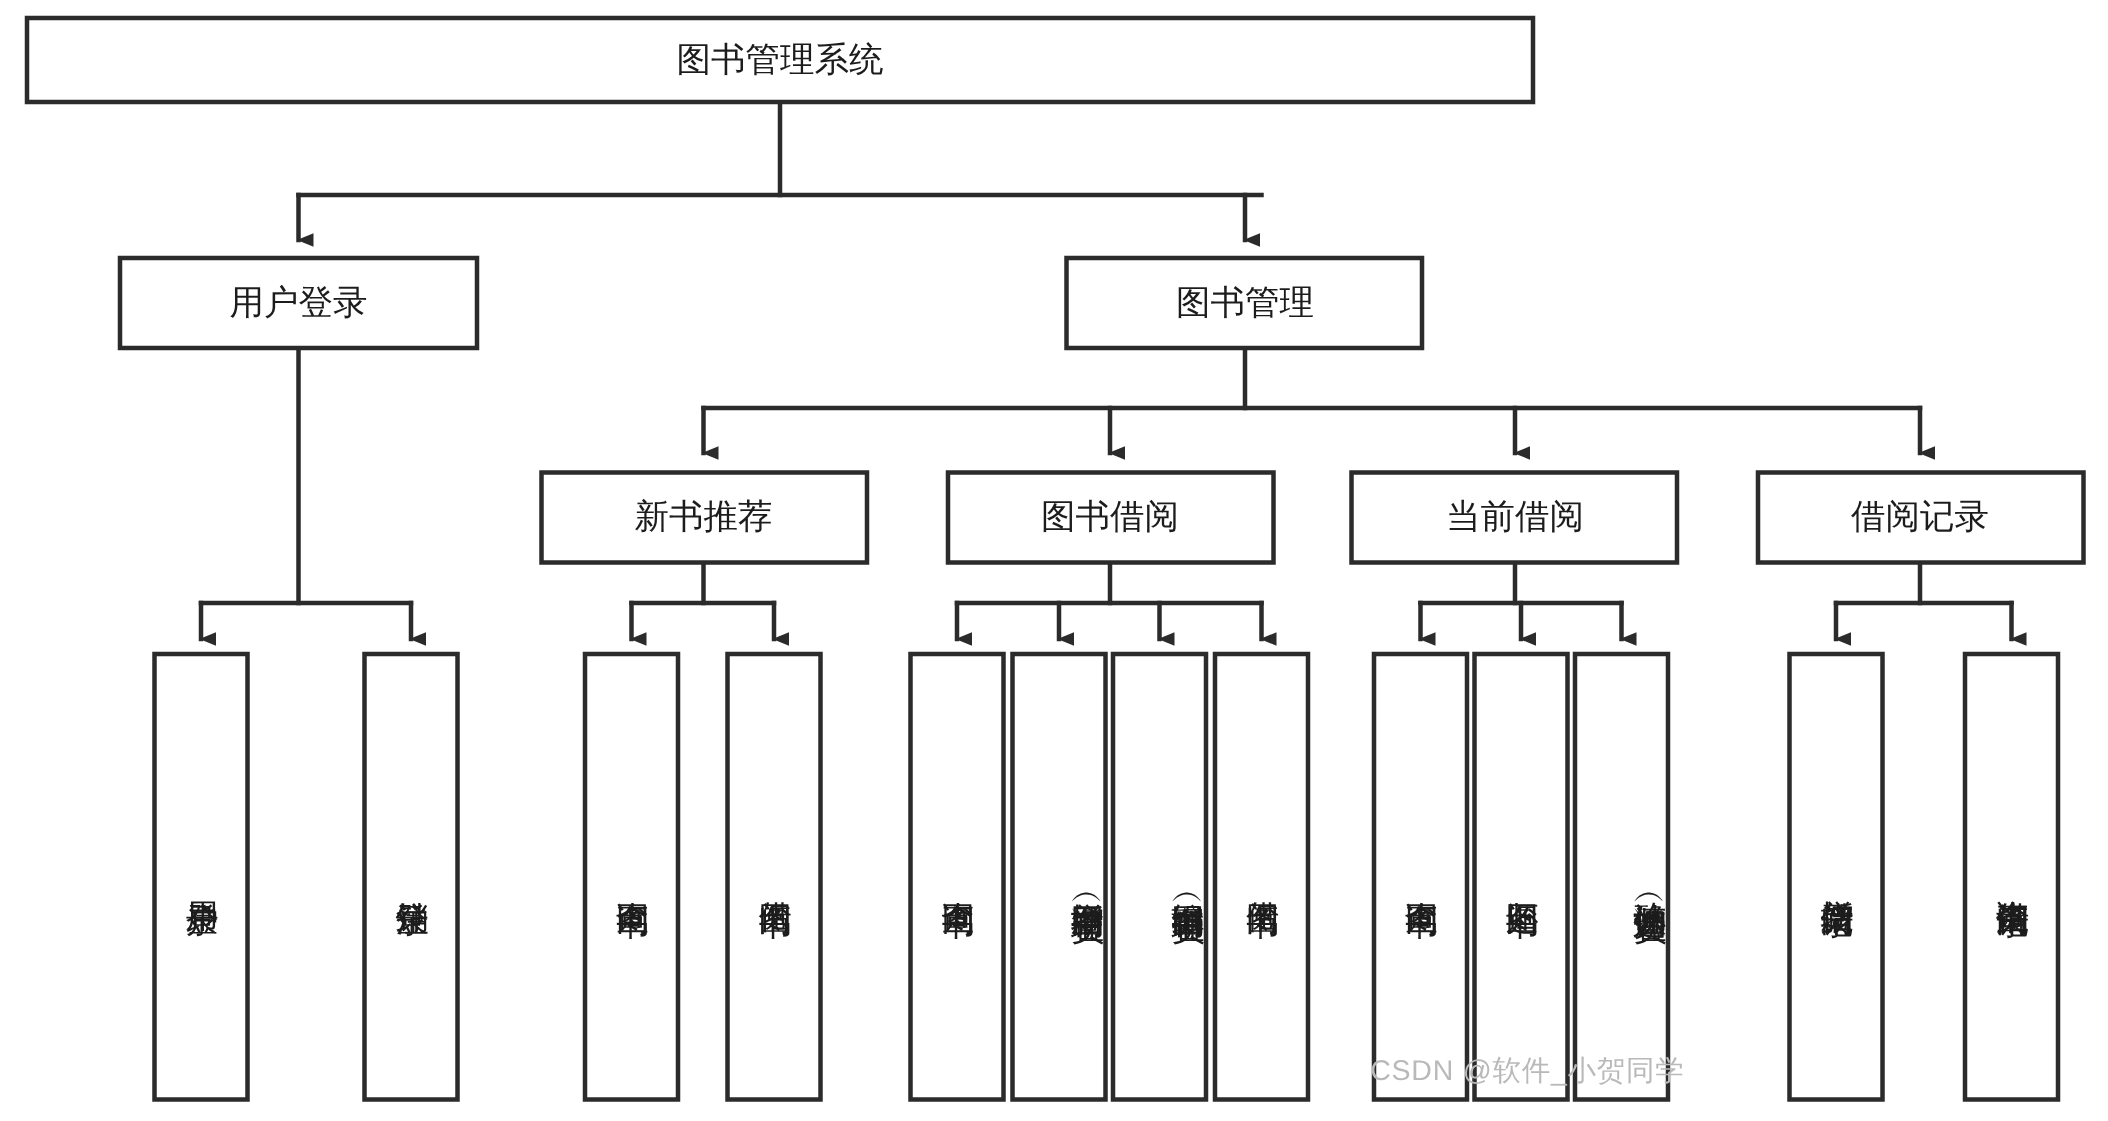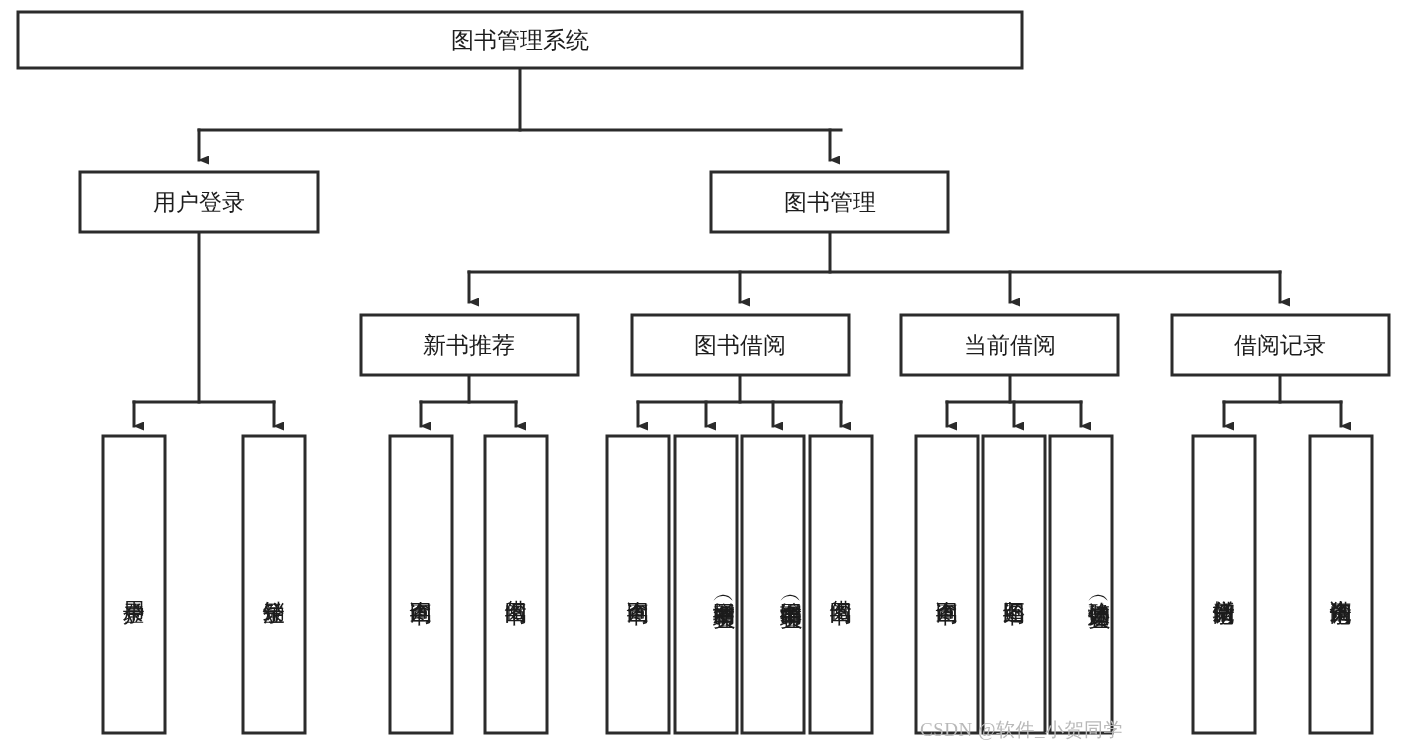--- a/index.html
+++ b/index.html
@@ -59,22 +59,22 @@
     white-space: nowrap;
     letter-spacing: 1px;
     pointer-events: none;
   }
   .leaf-label.centered {
     align-items: center;
   }
   .watermark {
     position: absolute;
     right: 8px;
-    bottom: 4px;
-    font-family: Liberation Serif, serif;
+    bottom: 20px;
+    font-family: Liberation Sans, sans-serif;
     font-size: 19px;
     color: #b9b9b9;
     letter-spacing: 0.5px;
     user-select: none;
   }
 </style>
 </head>
 <body>
 
 <div id="diagram-root">

